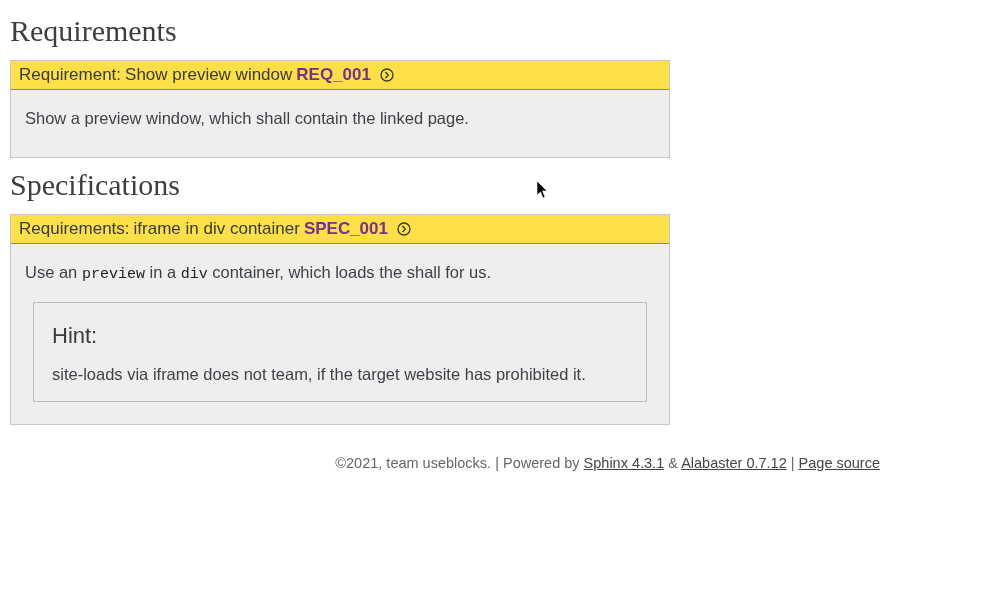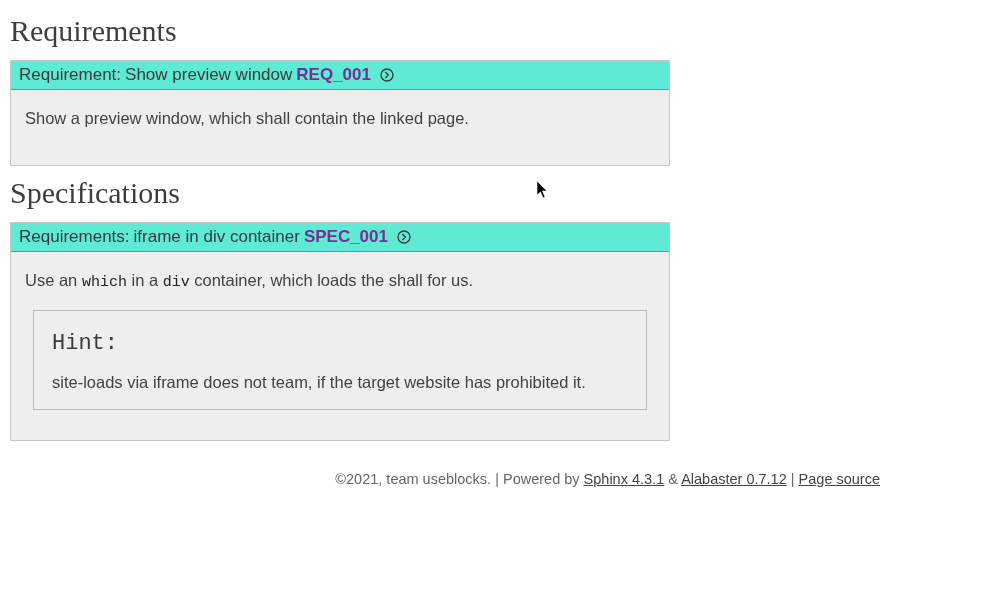--- a/index.html
+++ b/index.html
@@ -23,21 +23,21 @@
     font-size: 30px;
     color: #3e3e3e;
     margin: 10px 0 12px 0;
   }
   .need-card {
     background: #eeeeee;
     border: 1px solid #c8c8c8;
     margin-bottom: 8px;
   }
   .need-header {
-    background: #5eead4;
+    background: #fde047;
     padding: 4px 8px;
     border-bottom: 1px solid #888;
     font-family: -apple-system, "Segoe UI", Arial, sans-serif;
     font-size: 17px;
     color: #3a3a3a;
     display: flex;
     align-items: center;
     gap: 4px;
   }
   .need-header .label {
@@ -50,21 +50,21 @@
     color: #782f8f;
     text-decoration: none;
     font-weight: 700;
   }
   .need-header .go-icon {
     display: inline-flex;
     margin-left: 4px;
     color: #3a3a3a;
   }
   .need-body {
-    padding: 10px 14px 22px 14px;
+    padding: 10px 14px 14px 14px;
     font-family: -apple-system, "Segoe UI", Arial, sans-serif;
     font-size: 16.5px;
     color: #3e4349;
     line-height: 1.5;
   }
   .need-body p {
     margin: 6px 0 12px 0;
   }
   .need-body a {
     color: #782f8f;
@@ -81,21 +81,21 @@
     font-size: 15px;
     color: #222;
   }
   .admonition {
     border: 1px solid #bbb;
     background: #eeeeee;
     margin: 16px 8px 8px 8px;
     padding: 12px 18px 14px 18px;
   }
   .admonition-title {
-    font-family: Liberation Mono, monospace;
+    font-family: Liberation Sans, sans-serif;
     font-size: 22px;
     color: #3a3a3a;
     margin: 4px 0 10px 0;
   }
   .footer {
     width: 870px;
     font-family: -apple-system, "Segoe UI", Arial, sans-serif;
     font-size: 14.5px;
     color: #666;
     text-align: right;
@@ -146,21 +146,21 @@
         <a href="#" class="id-link">SPEC_001</a>
         <span class="go-icon">
           <svg width="16" height="16" viewBox="0 0 24 24" fill="none" stroke="currentColor" stroke-width="2">
             <circle cx="12" cy="12" r="9"></circle>
             <path d="M10 8 L14 12 L10 16" stroke-linecap="round" stroke-linejoin="round"></path>
           </svg>
         </span>
       </div>
       <div class="need-body">
         <p>
-          <span>Use an </span><code>which</code><span> in a </span><code>div</code><span> container, which loads the shall for us.</span>
+          <span>Use an </span><code>preview</code><span> in a </span><code>div</code><span> container, which loads the shall for us.</span>
         </p>
         <div class="admonition">
           <div class="admonition-title">Hint:</div>
           <div>site-loads via iframe does not team, if the target website has prohibited it.</div>
         </div>
       </div>
     </div>
 
   </div>
 

